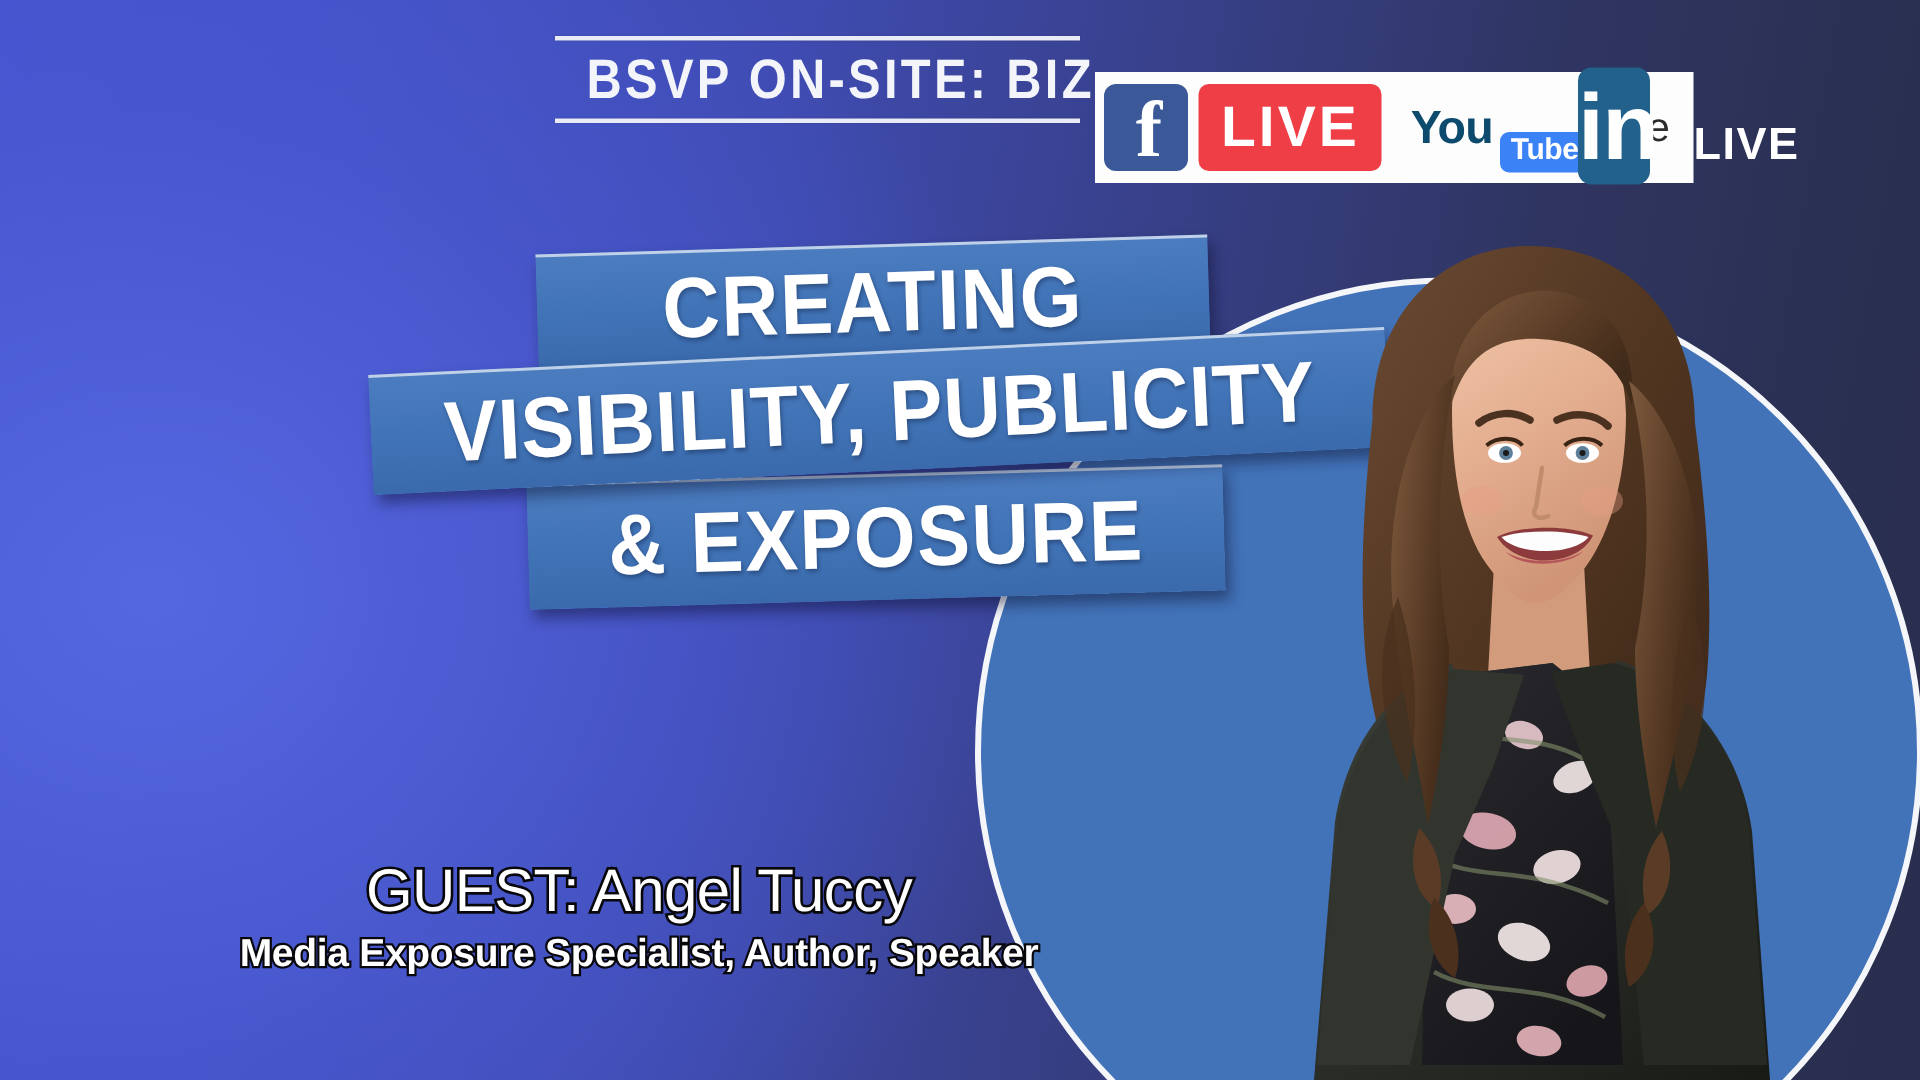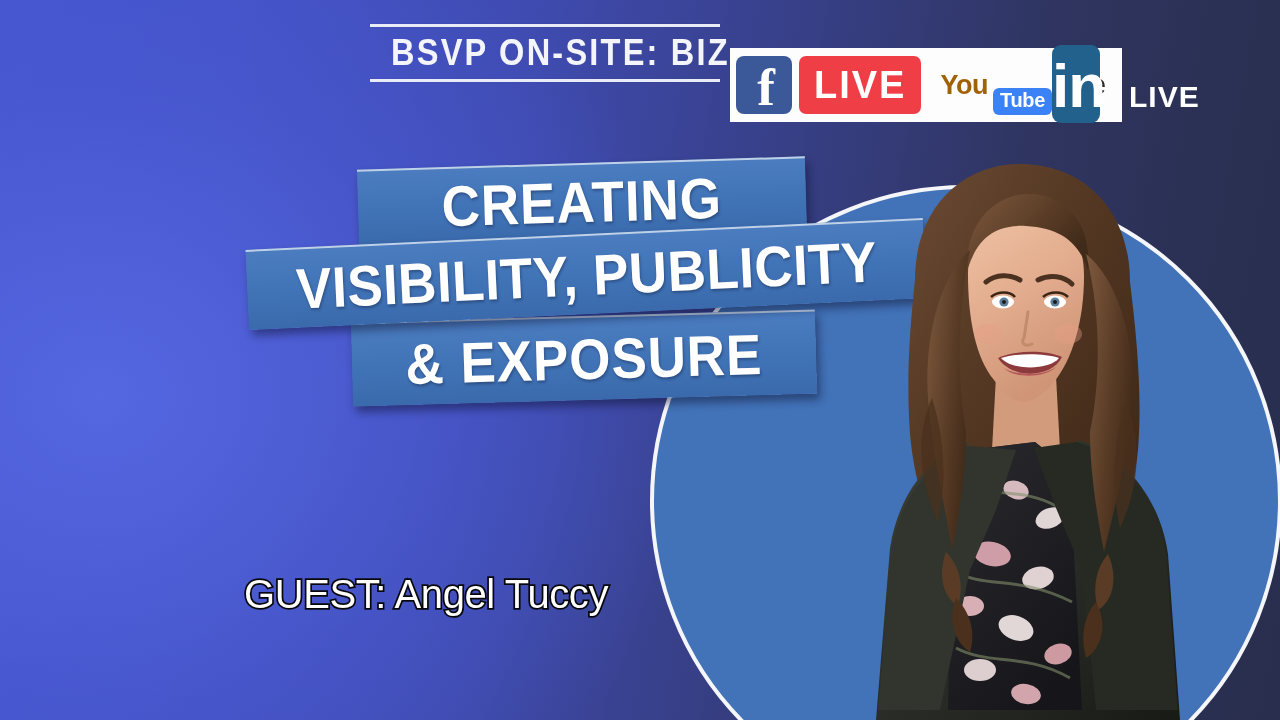--- a/index.html
+++ b/index.html
@@ -95,22 +95,22 @@
     padding:0 15px;
     flex:0 0 auto;
   }
   .yt-wrap {
     display:flex; align-items:center;
     gap:5px;
     padding:0 10px 0 12px;
     flex:0 0 auto;
   }
   .yt-you {
-    color:#a16207; font-weight:bold;
-    font-size:27px; letter-spacing:-0.5px;
+    color:#0c4a6e; font-weight:bold;
+    font-size:31px; letter-spacing:-0.5px;
   }
   .yt-tube {
     background:#3b82f6;
     color:#fff; font-weight:bold;
     font-size:20px;
     border-radius:6px;
     padding:1px 7px 3px;
     letter-spacing:-0.3px;
     margin-top:32px;
   }
@@ -371,15 +371,16 @@
       <path d="M306 252 C322 288 320 336 300 378 C292 344 292 296 306 252 Z" fill="#4a301d" opacity=".75"></path>
       <path d="M126 402 C118 424 122 446 138 456 C144 436 140 416 126 402 Z" fill="#5a3c26"></path>
       <path d="M288 404 C298 426 294 450 278 460 C272 438 276 418 288 404 Z" fill="#5a3c26"></path>
       <path d="M136 448 C128 470 134 492 150 502 C156 482 150 462 136 448 Z" fill="#4a301d"></path>
       <path d="M276 452 C288 474 282 498 266 508 C260 486 264 466 276 452 Z" fill="#4a301d"></path>
     </svg>
   </div>
 
   <div id="guest-block">
     <div id="guest-name">GUEST: Angel Tuccy</div>
+    <div id="guest-role">Media Exposure Specialist, Author, Speaker</div>
   </div>
 
 </div>
 
 </body></html>

